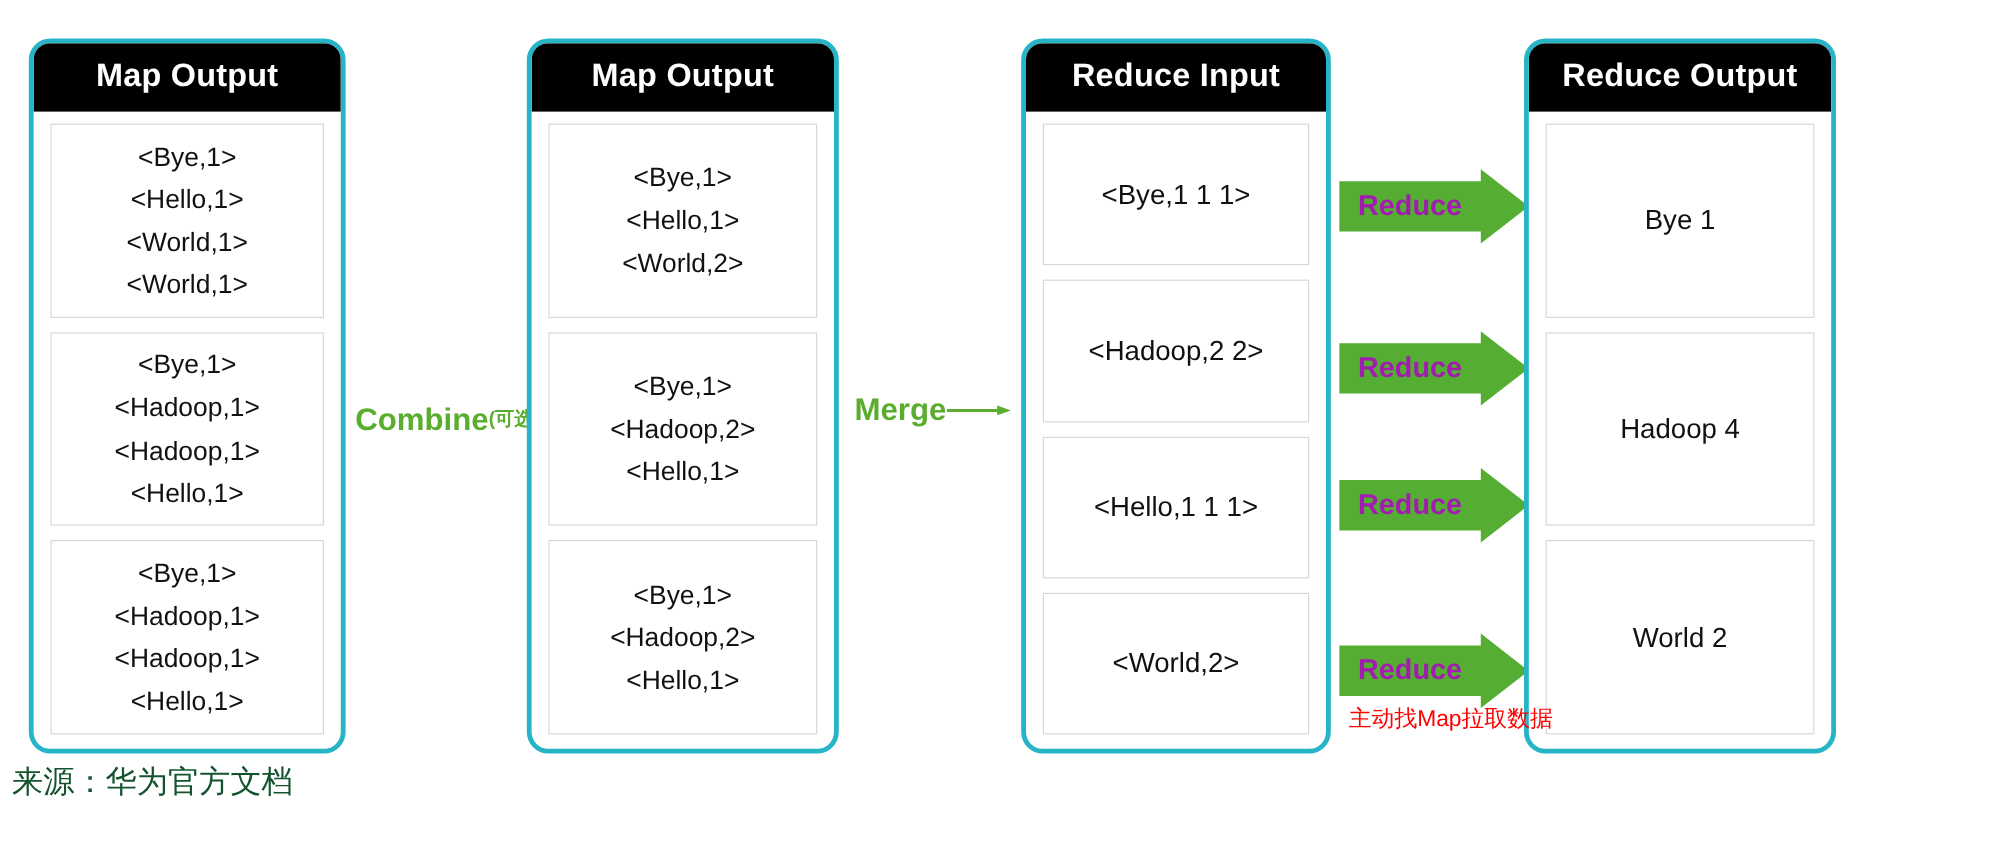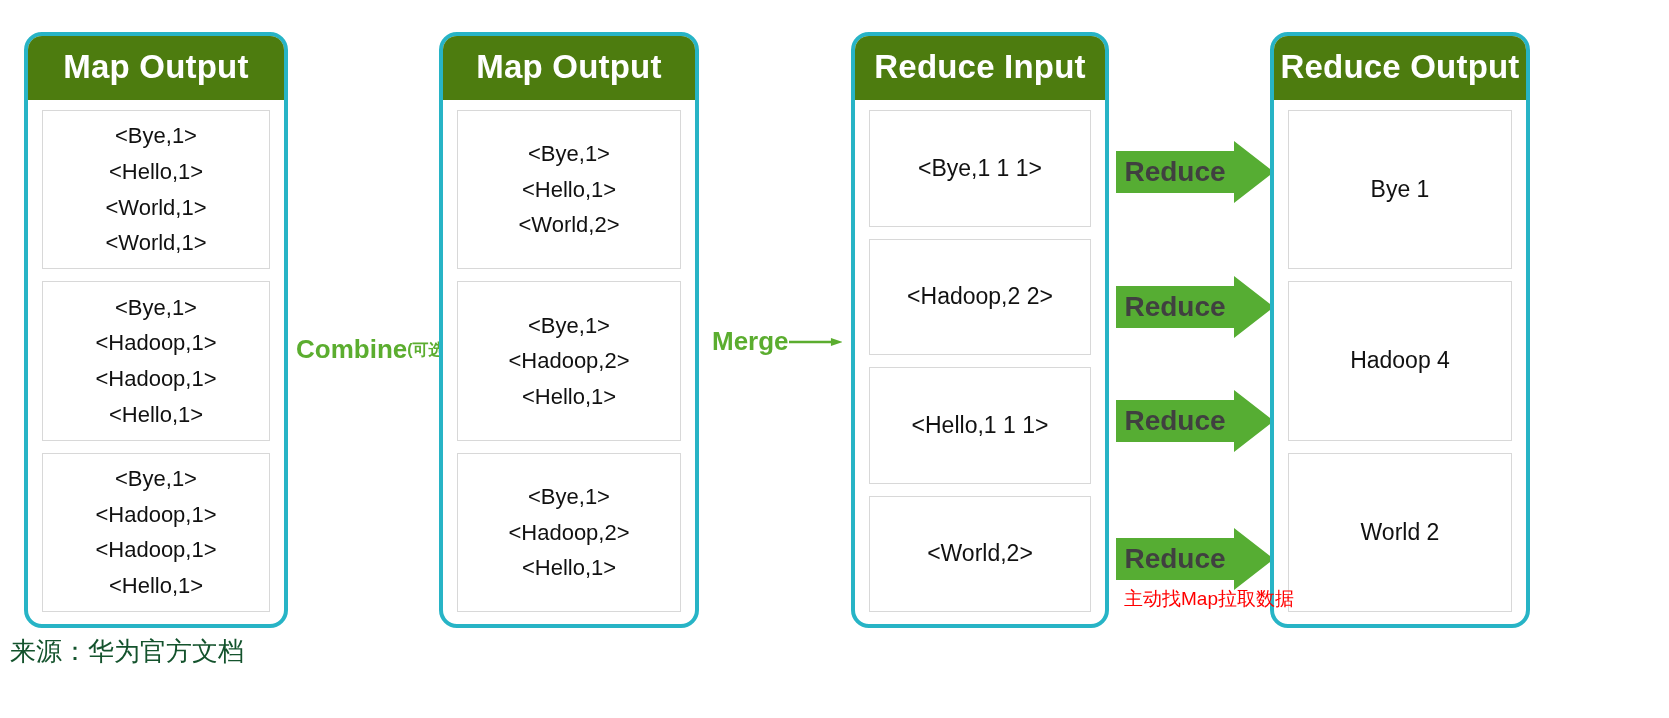--- a/index.html
+++ b/index.html
@@ -20,23 +20,23 @@
     position: absolute;
     border: 4px solid #27b4c6;
     border-radius: 18px;
     background: #ffffff;
     box-sizing: border-box;
     overflow: hidden;
     display: flex;
     flex-direction: column;
   }
   .panel-header {
-    background: #4d7c0f;
+    background: #000000;
     color: #ffffff;
-    font-size: 33px;
+    font-size: 27px;
     font-weight: 700;
     text-align: center;
     padding: 12px 0 14px 0;
     letter-spacing: 0.2px;
     flex: none;
   }
   .panel-body {
     flex: 1;
     padding: 10px 14px 12px 14px;
     display: flex;
@@ -112,22 +112,22 @@
   .block-arrow svg { display: block; width: 158px; height: 62px; }
   .block-arrow .ba-label {
     position: absolute;
     left: 0;
     top: 0;
     width: 118px;
     height: 62px;
     display: flex;
     align-items: center;
     justify-content: center;
-    color: #404040;
-    font-size: 28px;
+    color: #a21caf;
+    font-size: 24px;
     font-weight: 700;
     pointer-events: none;
   }
   #arrow-reduce-0 { left: 1116px; top: 141px; }
   #arrow-reduce-1 { left: 1116px; top: 276px; }
   #arrow-reduce-2 { left: 1116px; top: 390px; }
   #arrow-reduce-3 { left: 1116px; top: 528px; }
 
   
   #annotation-pull {

